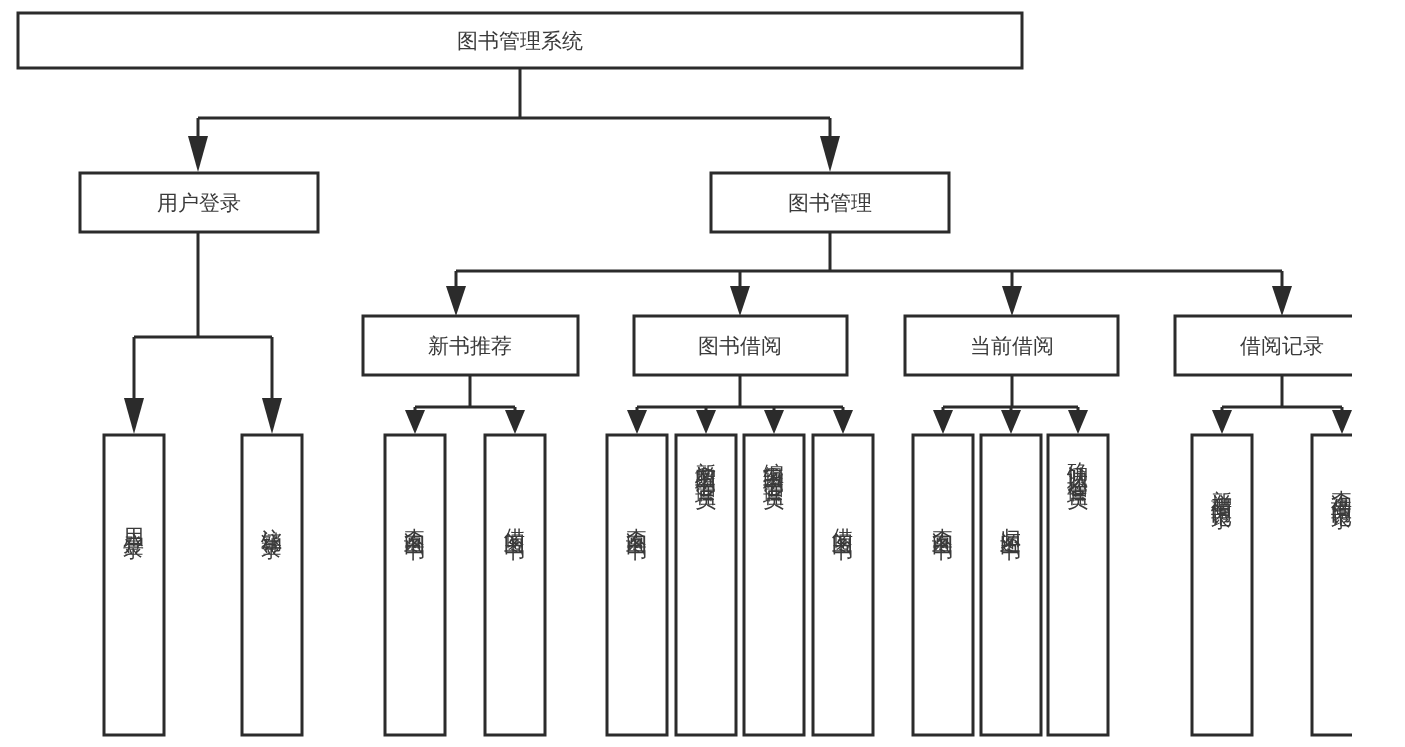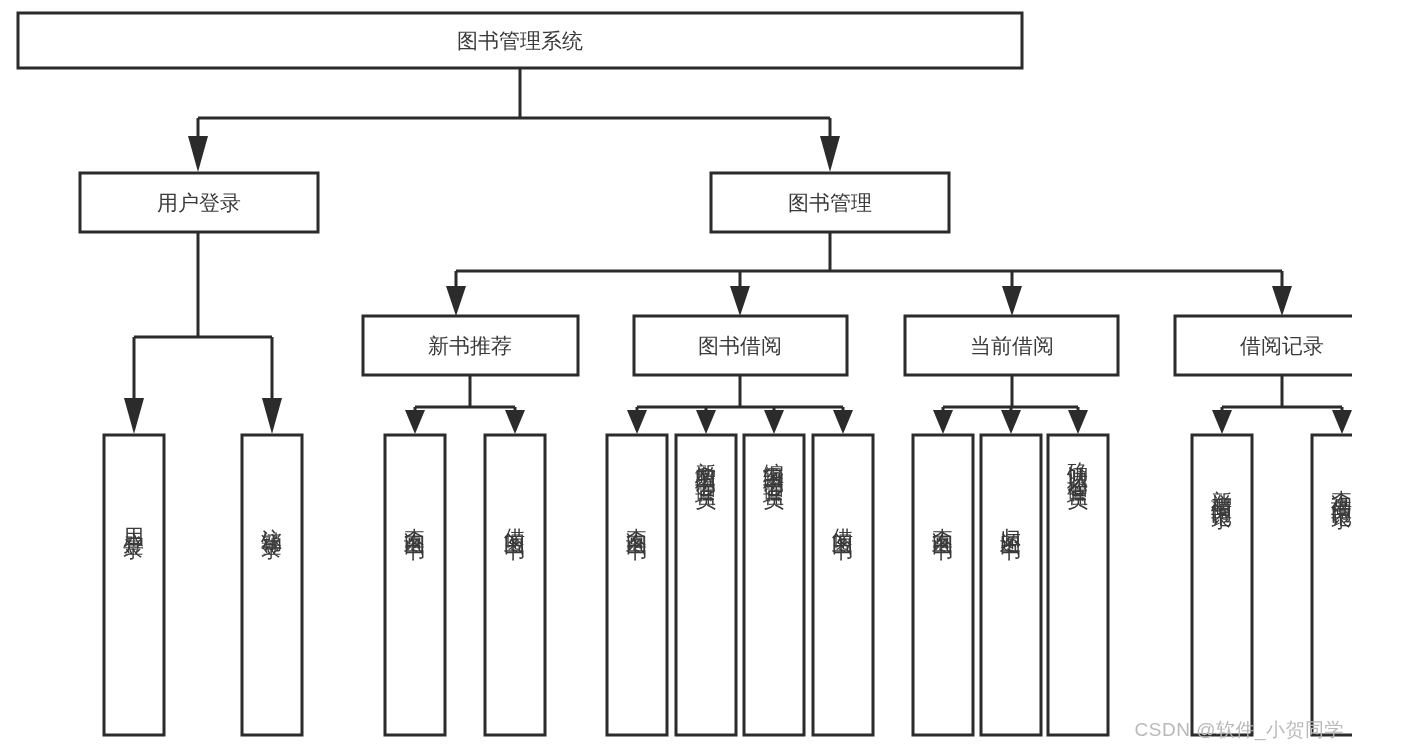--- a/index.html
+++ b/index.html
@@ -239,15 +239,14 @@
   <div class="leaf-label-wrap" style="left:1048px; top:435px; width:60px; height:300px;">
     <span class="leaf-label" style="margin-top:10px;">确认归还（管理员）</span>
   </div>
   <div class="leaf-label-wrap" style="left:1192px; top:435px; width:60px; height:300px;">
     <span class="leaf-label" style="margin-top:38px;">新增借阅记录</span>
   </div>
   <div class="leaf-label-wrap" style="left:1312px; top:435px; width:60px; height:300px;">
     <span class="leaf-label" style="margin-top:38px;">查询借阅记录</span>
   </div>
 
-  <div class="watermark">CSDN @软件_小贺同学</div>
 
 </div>
 
 </body></html>

